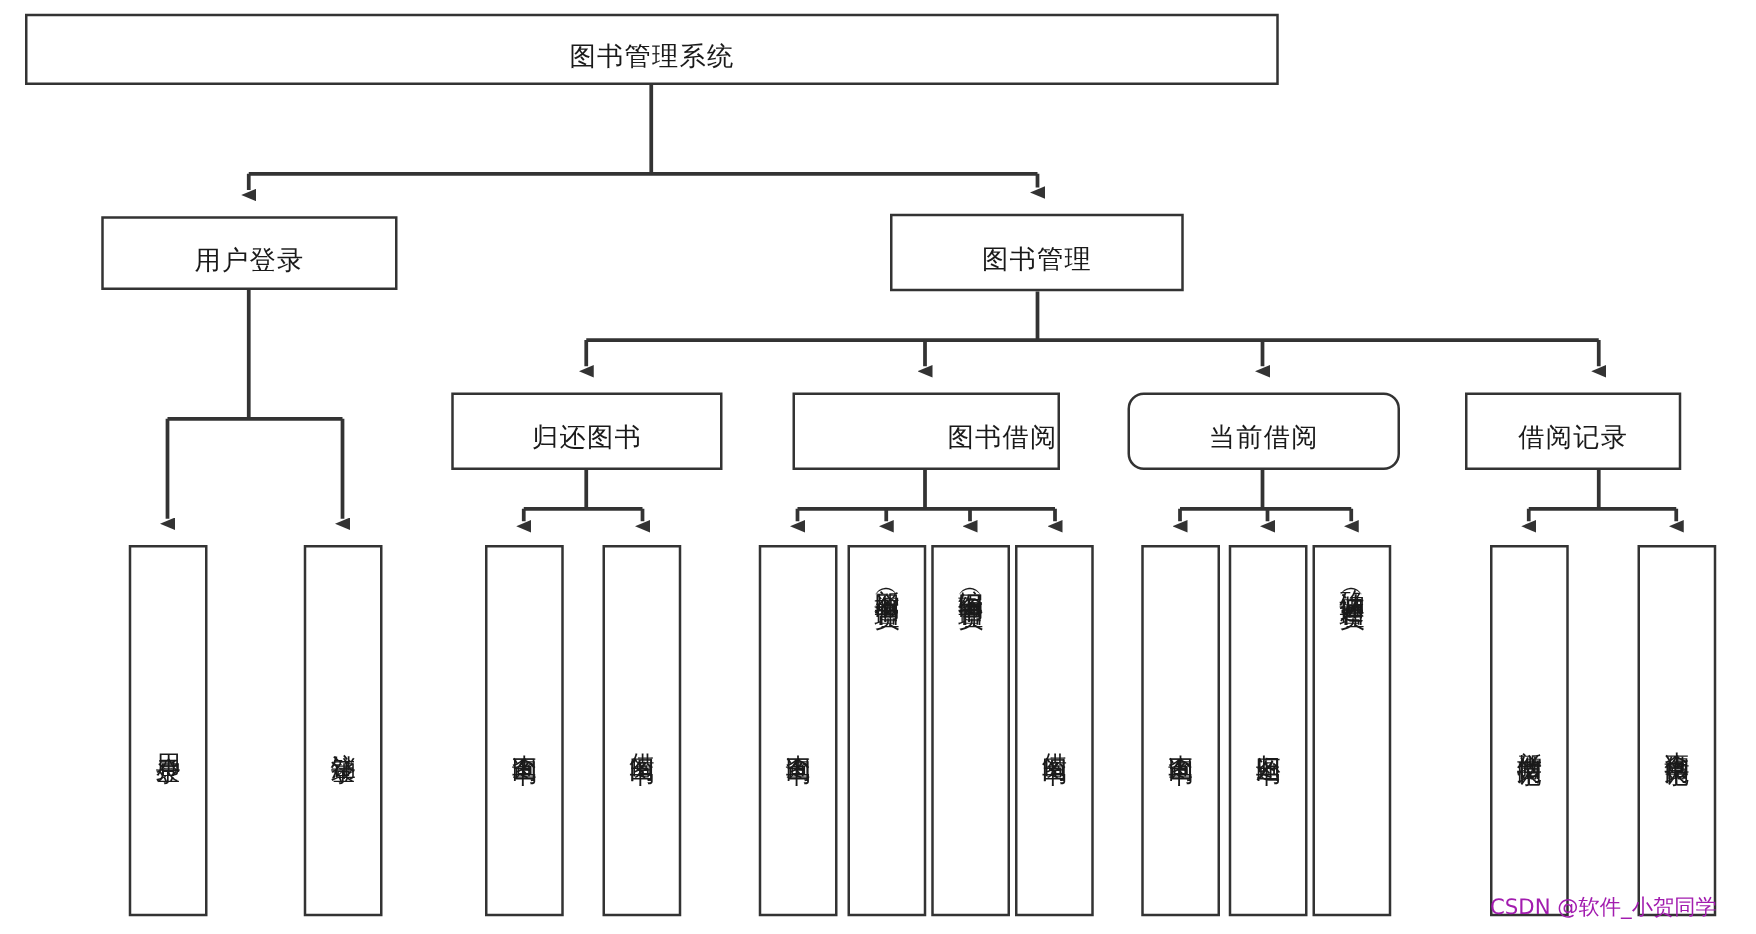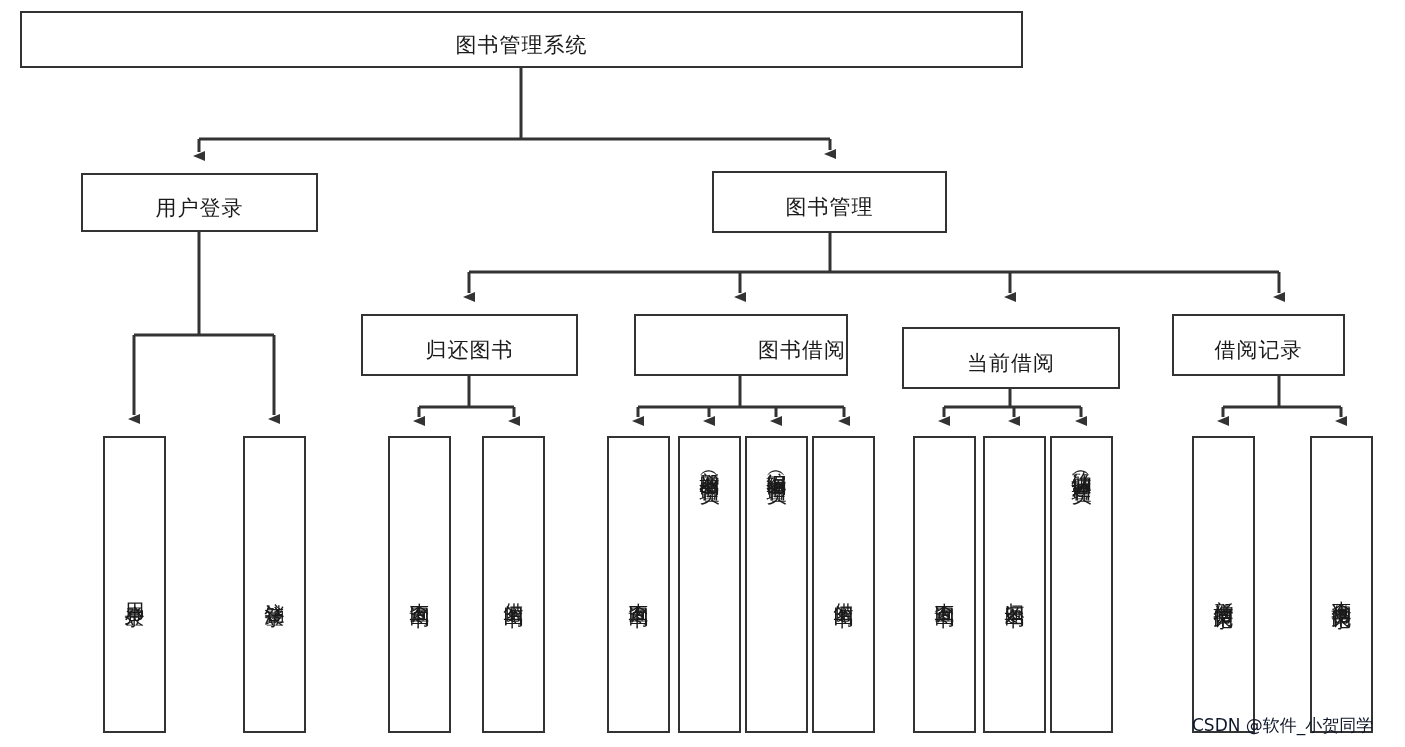--- a/index.html
+++ b/index.html
@@ -58,21 +58,21 @@
   .node-label {
     display: block;
     white-space: pre-wrap;
     margin-top: 12px;
   }
   #watermark {
     position: absolute;
     left: 1192px;
     top: 714px;
     font-size: 17px;
-    color: #0f172a;
+    color: #a21caf;
     white-space: nowrap;
     font-family: "DejaVu Sans", "Liberation Sans", sans-serif;
     pointer-events: none;
   }
 </style>
 </head>
 <body>
 
 <div id="canvas">
 
@@ -136,21 +136,21 @@
   <div class="node horizontal" style="left: 712px; top: 171px; width: 235px; height: 62px; text-align: right;">
     <span class="node-label">图书管理</span>
   </div>
 
   <div class="node horizontal" style="left: 361px; top: 314px; width: 217px; height: 62px;">
     <span class="node-label">归还图书</span>
   </div>
   <div class="node horizontal" style="left: 634px; top: 314px; width: 214px; height: 62px; justify-content: flex-end;">
     <span class="node-label">图书借阅</span>
   </div>
-  <div class="node horizontal" style="left: 902px; top: 327px; width: 218px; height: 62px;">
+  <div class="node horizontal" style="left: 902px; top: 314px; width: 218px; height: 62px; border-radius: 13px;">
     <span class="node-label">当前借阅</span>
   </div>
   <div class="node horizontal" style="left: 1172px; top: 314px; width: 173px; height: 62px;">
     <span class="node-label">借阅记录</span>
   </div>
 
   <div class="node vertical centered" style="left: 103px; top: 436px; width: 63px; height: 297px;">
     <span class="node-label">用户登录</span>
   </div>
   <div class="node vertical centered" style="left: 243px; top: 436px; width: 63px; height: 297px;">

